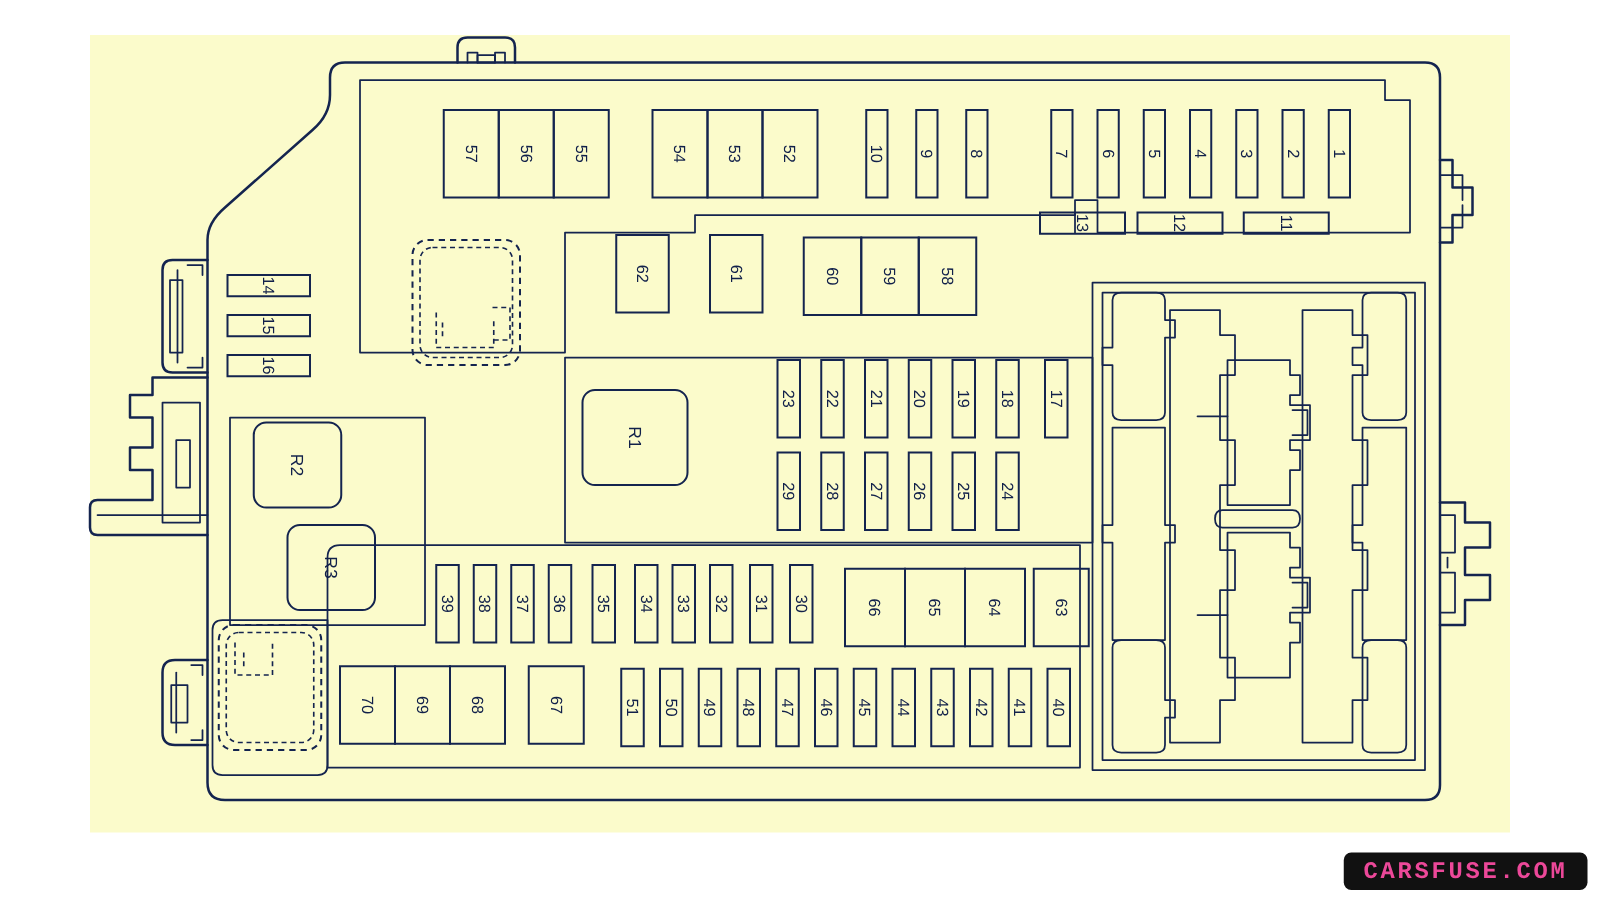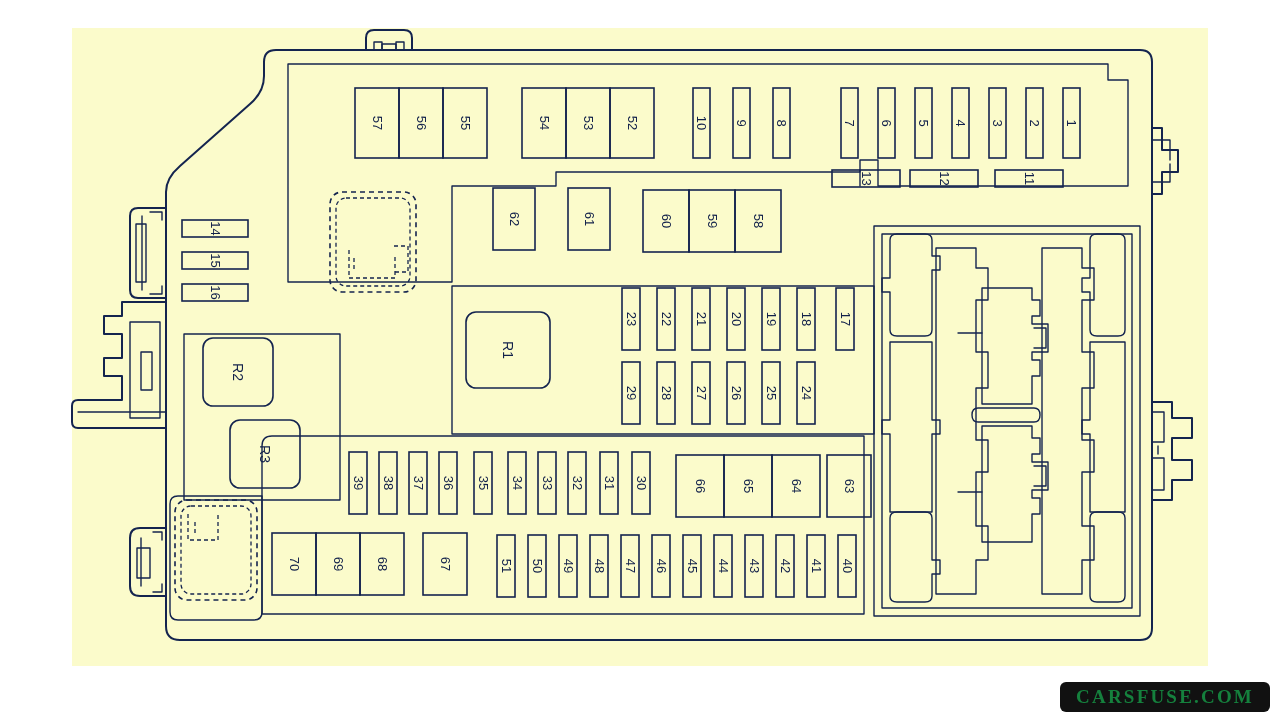--- a/index.html
+++ b/index.html
@@ -38,22 +38,22 @@
     position: absolute;
     right: 10px;
     bottom: 8px;
     height: 30px;
     padding: 0 16px;
     background: #111111;
     border-radius: 6px;
     display: flex;
     align-items: center;
     justify-content: center;
-    color: #15803d;
-    font-family: Liberation Serif, serif;
+    color: #ec4899;
+    font-family: Liberation Mono, monospace;
     font-size: 19px;
     font-weight: bold;
     letter-spacing: 2.2px;
   }
   svg text.fnum {
     font-family: "Liberation Sans", sans-serif;
     font-size: 13px;
     fill: #11204a;
     text-anchor: middle;
     dominant-baseline: central;

